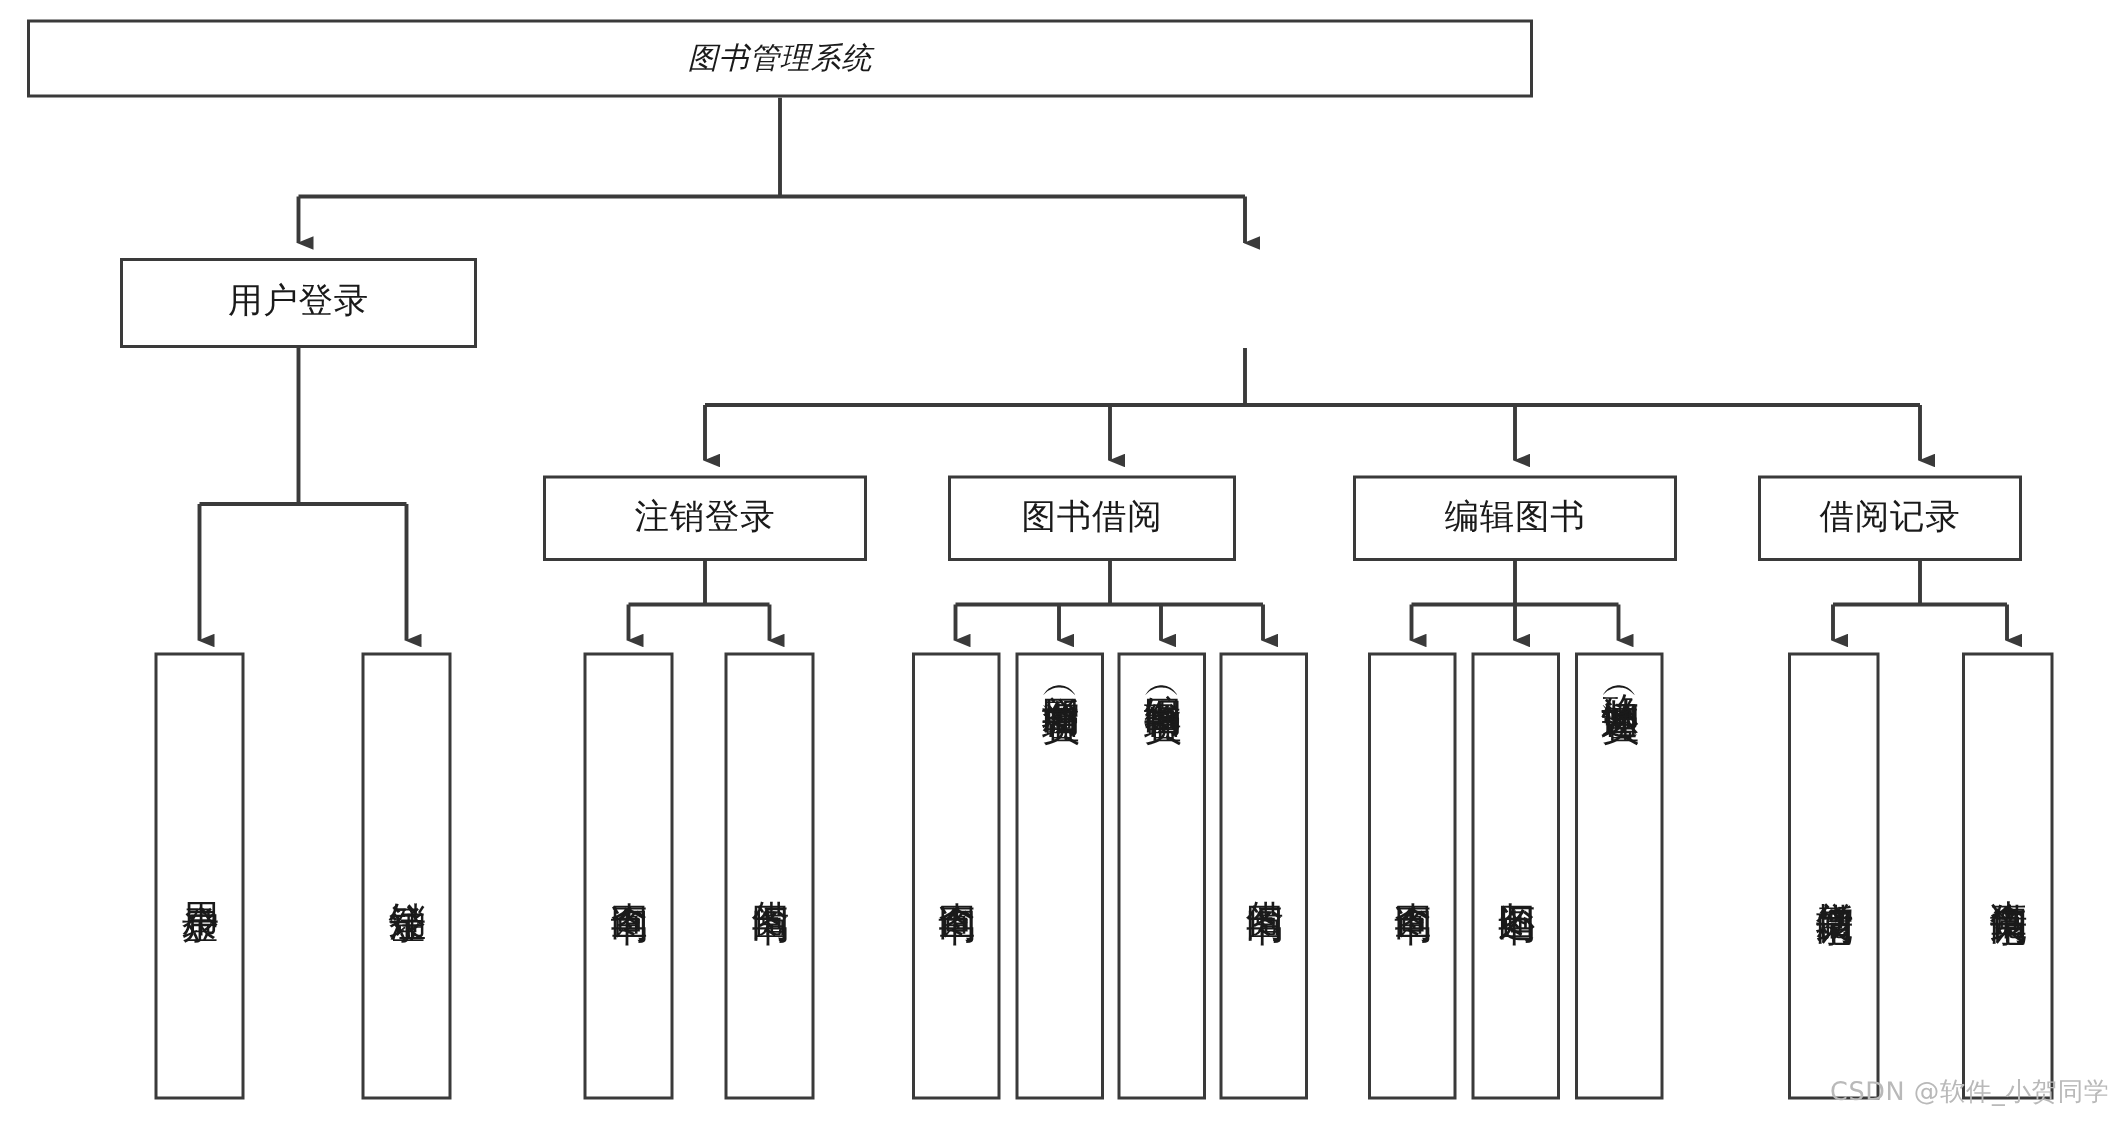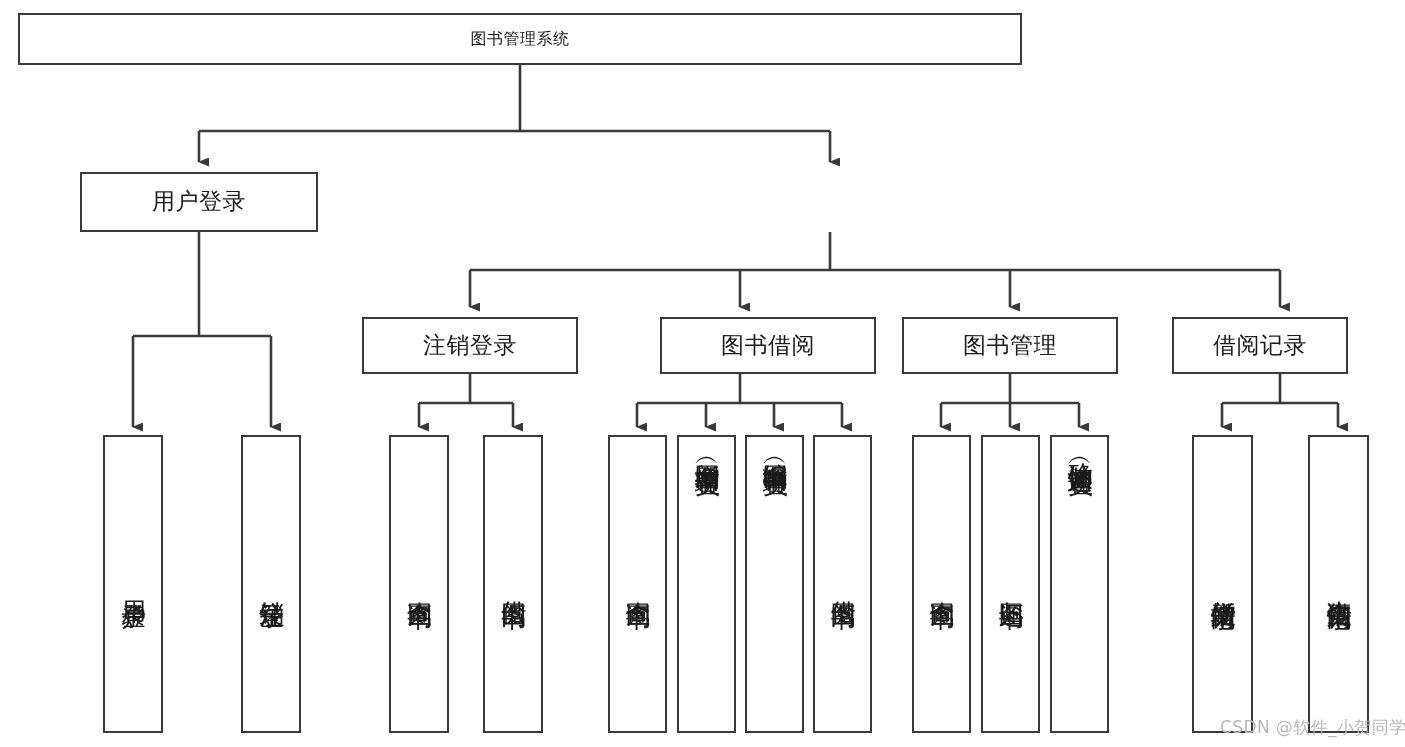--- a/index.html
+++ b/index.html
@@ -41,21 +41,22 @@
     text-align: center;
     line-height: 1.18;
     white-space: nowrap;
   }
   
   .node.horiz .label {
     font-size: 23px;
     letter-spacing: 0.5px;
   }
   .node.root .label {
-    font-size: 16px;
+    font-size: 20px;
+    font-style: italic;
   }
   
   .node.vert {
     align-items: flex-start;
     justify-content: center;
     padding-top: 6px;
   }
   .node.vert .label {
     writing-mode: vertical-rl;
     text-orientation: upright;
@@ -138,25 +139,25 @@
     <span class="label">图书管理系统</span>
   </div>
 
   <div class="node horiz" style="left:80px; top:172px; width:238px; height:60px;">
     <span class="label">用户登录</span>
   </div>
 
   <div class="node horiz" style="left:362px; top:317px; width:216px; height:57px;">
     <span class="label">注销登录</span>
   </div>
-  <div class="node horiz" style="left:632px; top:317px; width:216px; height:57px;margin-left:28px;">
+  <div class="node horiz" style="left:632px; top:317px; width:192px; height:57px;">
     <span class="label">图书借阅</span>
   </div>
   <div class="node horiz" style="left:902px; top:317px; width:216px; height:57px;">
-    <span class="label">图书管理</span>
+    <span class="label">编辑图书</span>
   </div>
   <div class="node horiz" style="left:1172px; top:317px; width:176px; height:57px;">
     <span class="label">借阅记录</span>
   </div>
 
   <div class="node vert mid" style="left:103px; top:435px; width:60px; height:298px;">
     <span class="label">用户登录</span>
   </div>
   <div class="node vert mid" style="left:241px; top:435px; width:60px; height:298px;">
     <span class="label">注销登录</span>

